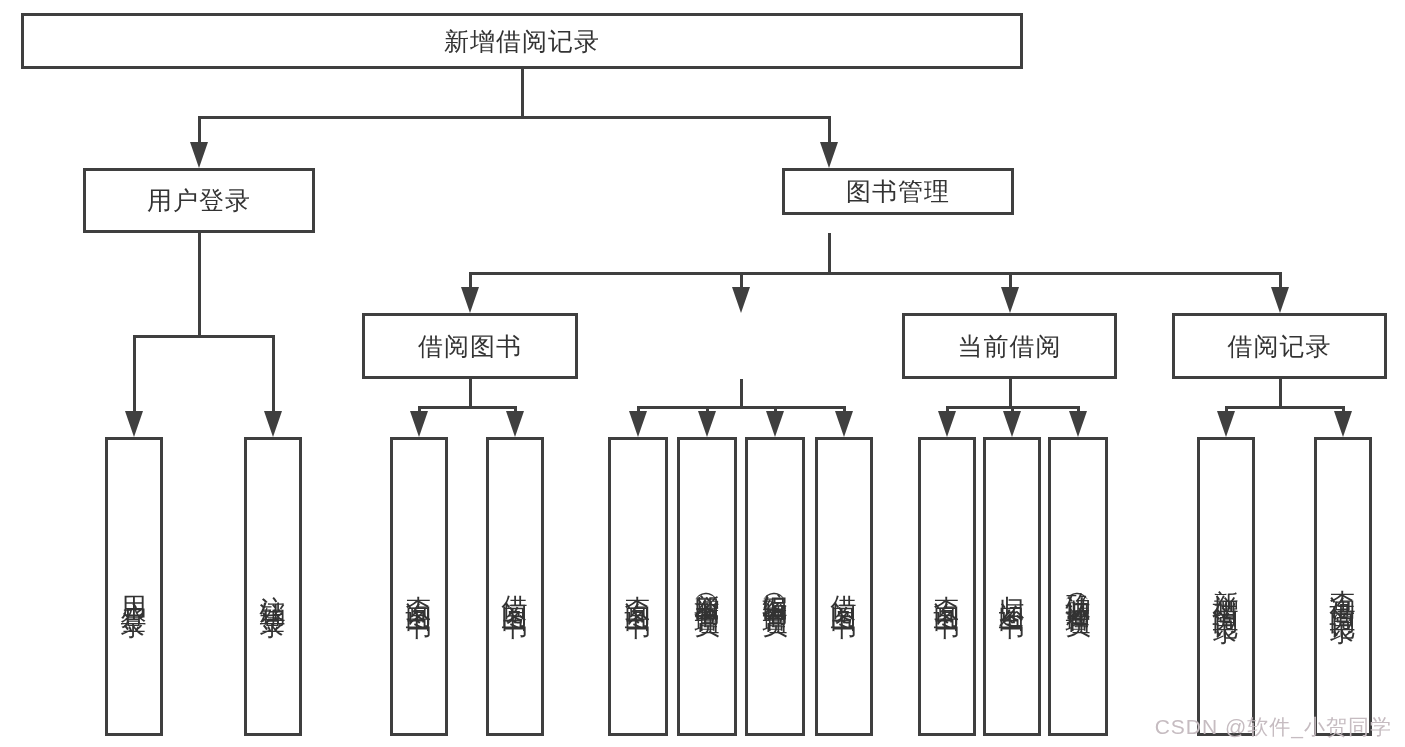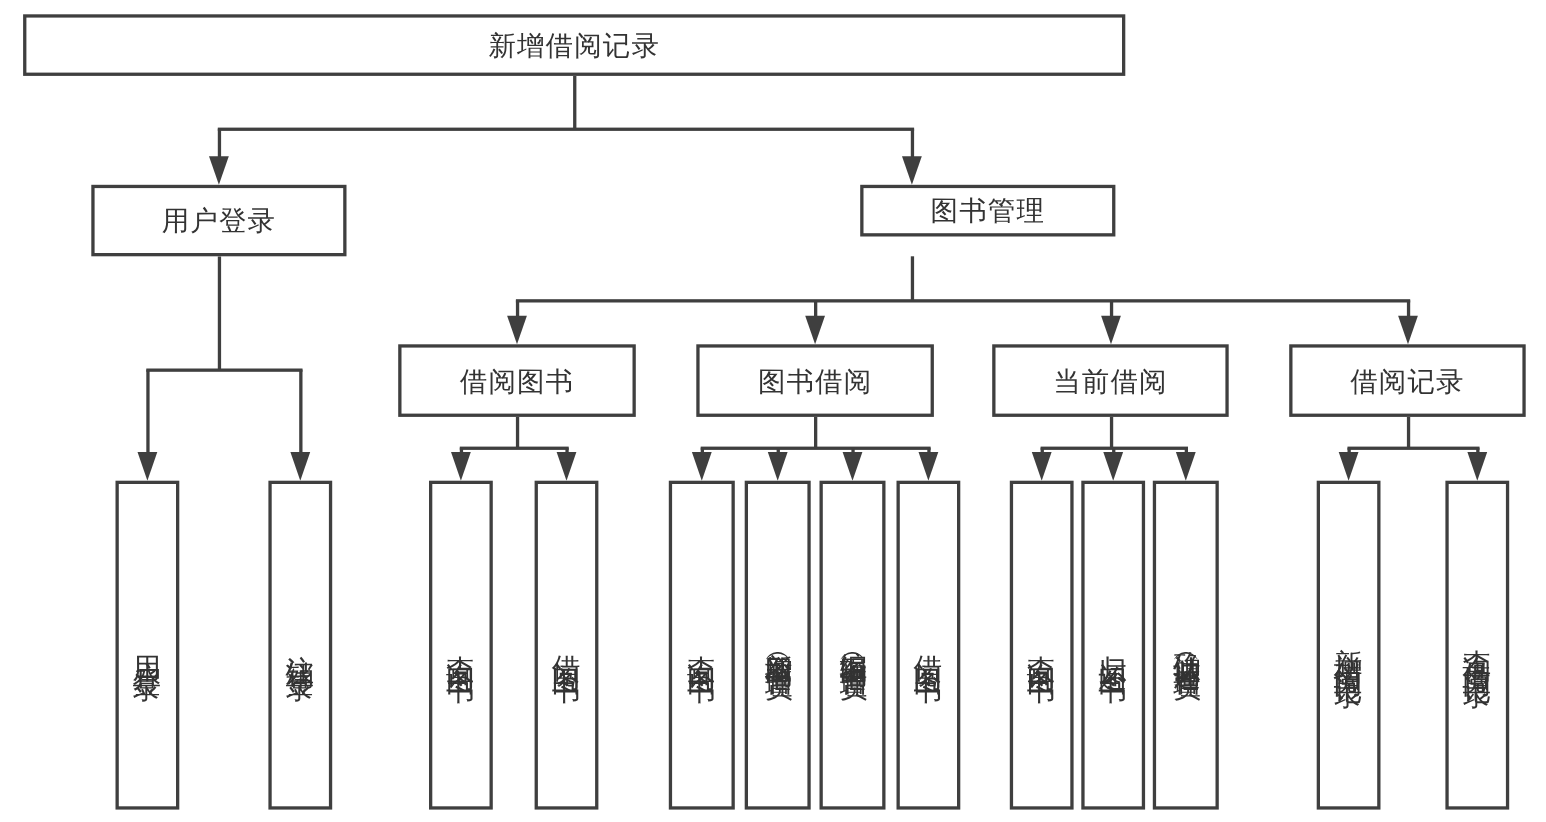--- a/index.html
+++ b/index.html
@@ -67,23 +67,20 @@
   <div class="box" style="left:83px;top:168px;width:232px;height:65px;">
     <span class="hlabel">用户登录</span>
   </div>
   <div class="box" style="left:742px;top:168px;width:232px;height:47px;margin-left:40px;">
     <span class="hlabel">图书管理</span>
   </div>
 
   <div class="box" style="left:362px;top:313px;width:216px;height:66px;">
     <span class="hlabel">借阅图书</span>
   </div>
-  <div class="box" style="left:633px;top:313px;width:216px;height:66px;">
-    <span class="hlabel">图书借阅</span>
-  </div>
   <div class="box" style="left:1172px;top:313px;width:215px;height:66px;">
     <span class="hlabel">借阅记录</span>
   </div>
   <div class="box" style="left:902px;top:313px;width:215px;height:66px;">
     <span class="hlabel">当前借阅</span>
   </div>
 
   <div class="box leaf" style="left:105px;">
     <span class="vtext">用户登录</span>
   </div>
@@ -121,20 +118,21 @@
     <span class="vtext long">确认归还（管理员）</span>
   </div>
 
   <div class="box leaf" style="left:1197px;">
     <span class="vtext">新增借阅记录</span>
   </div>
   <div class="box leaf" style="left:1314px;">
     <span class="vtext">查询借阅记录</span>
   </div>
 
+  <div id="watermark">CSDN @软件_小贺同学</div>
 <div class="vline" style="left: 520.5px; top: 69px; height: 48px;"></div>
     <div class="vline" style="left: 197.5px; top: 117px; height: 29px;"></div>
     <div class="vline" style="left: 827.5px; top: 117px; height: 29px;"></div>
     <div class="vline" style="left: 197.5px; top: 233px; height: 104px;"></div>
     <div class="vline" style="left: 132.5px; top: 336px; height: 78px;"></div>
     <div class="vline" style="left: 271.5px; top: 336px; height: 78px;"></div>
     <div class="vline" style="left: 827.5px; top: 233px; height: 41px;"></div>
     <div class="vline" style="left: 468.5px; top: 273px; height: 18px;"></div>
     <div class="vline" style="left: 739.5px; top: 273px; height: 18px;"></div>
     <div class="vline" style="left: 1008.5px; top: 273px; height: 18px;"></div>

